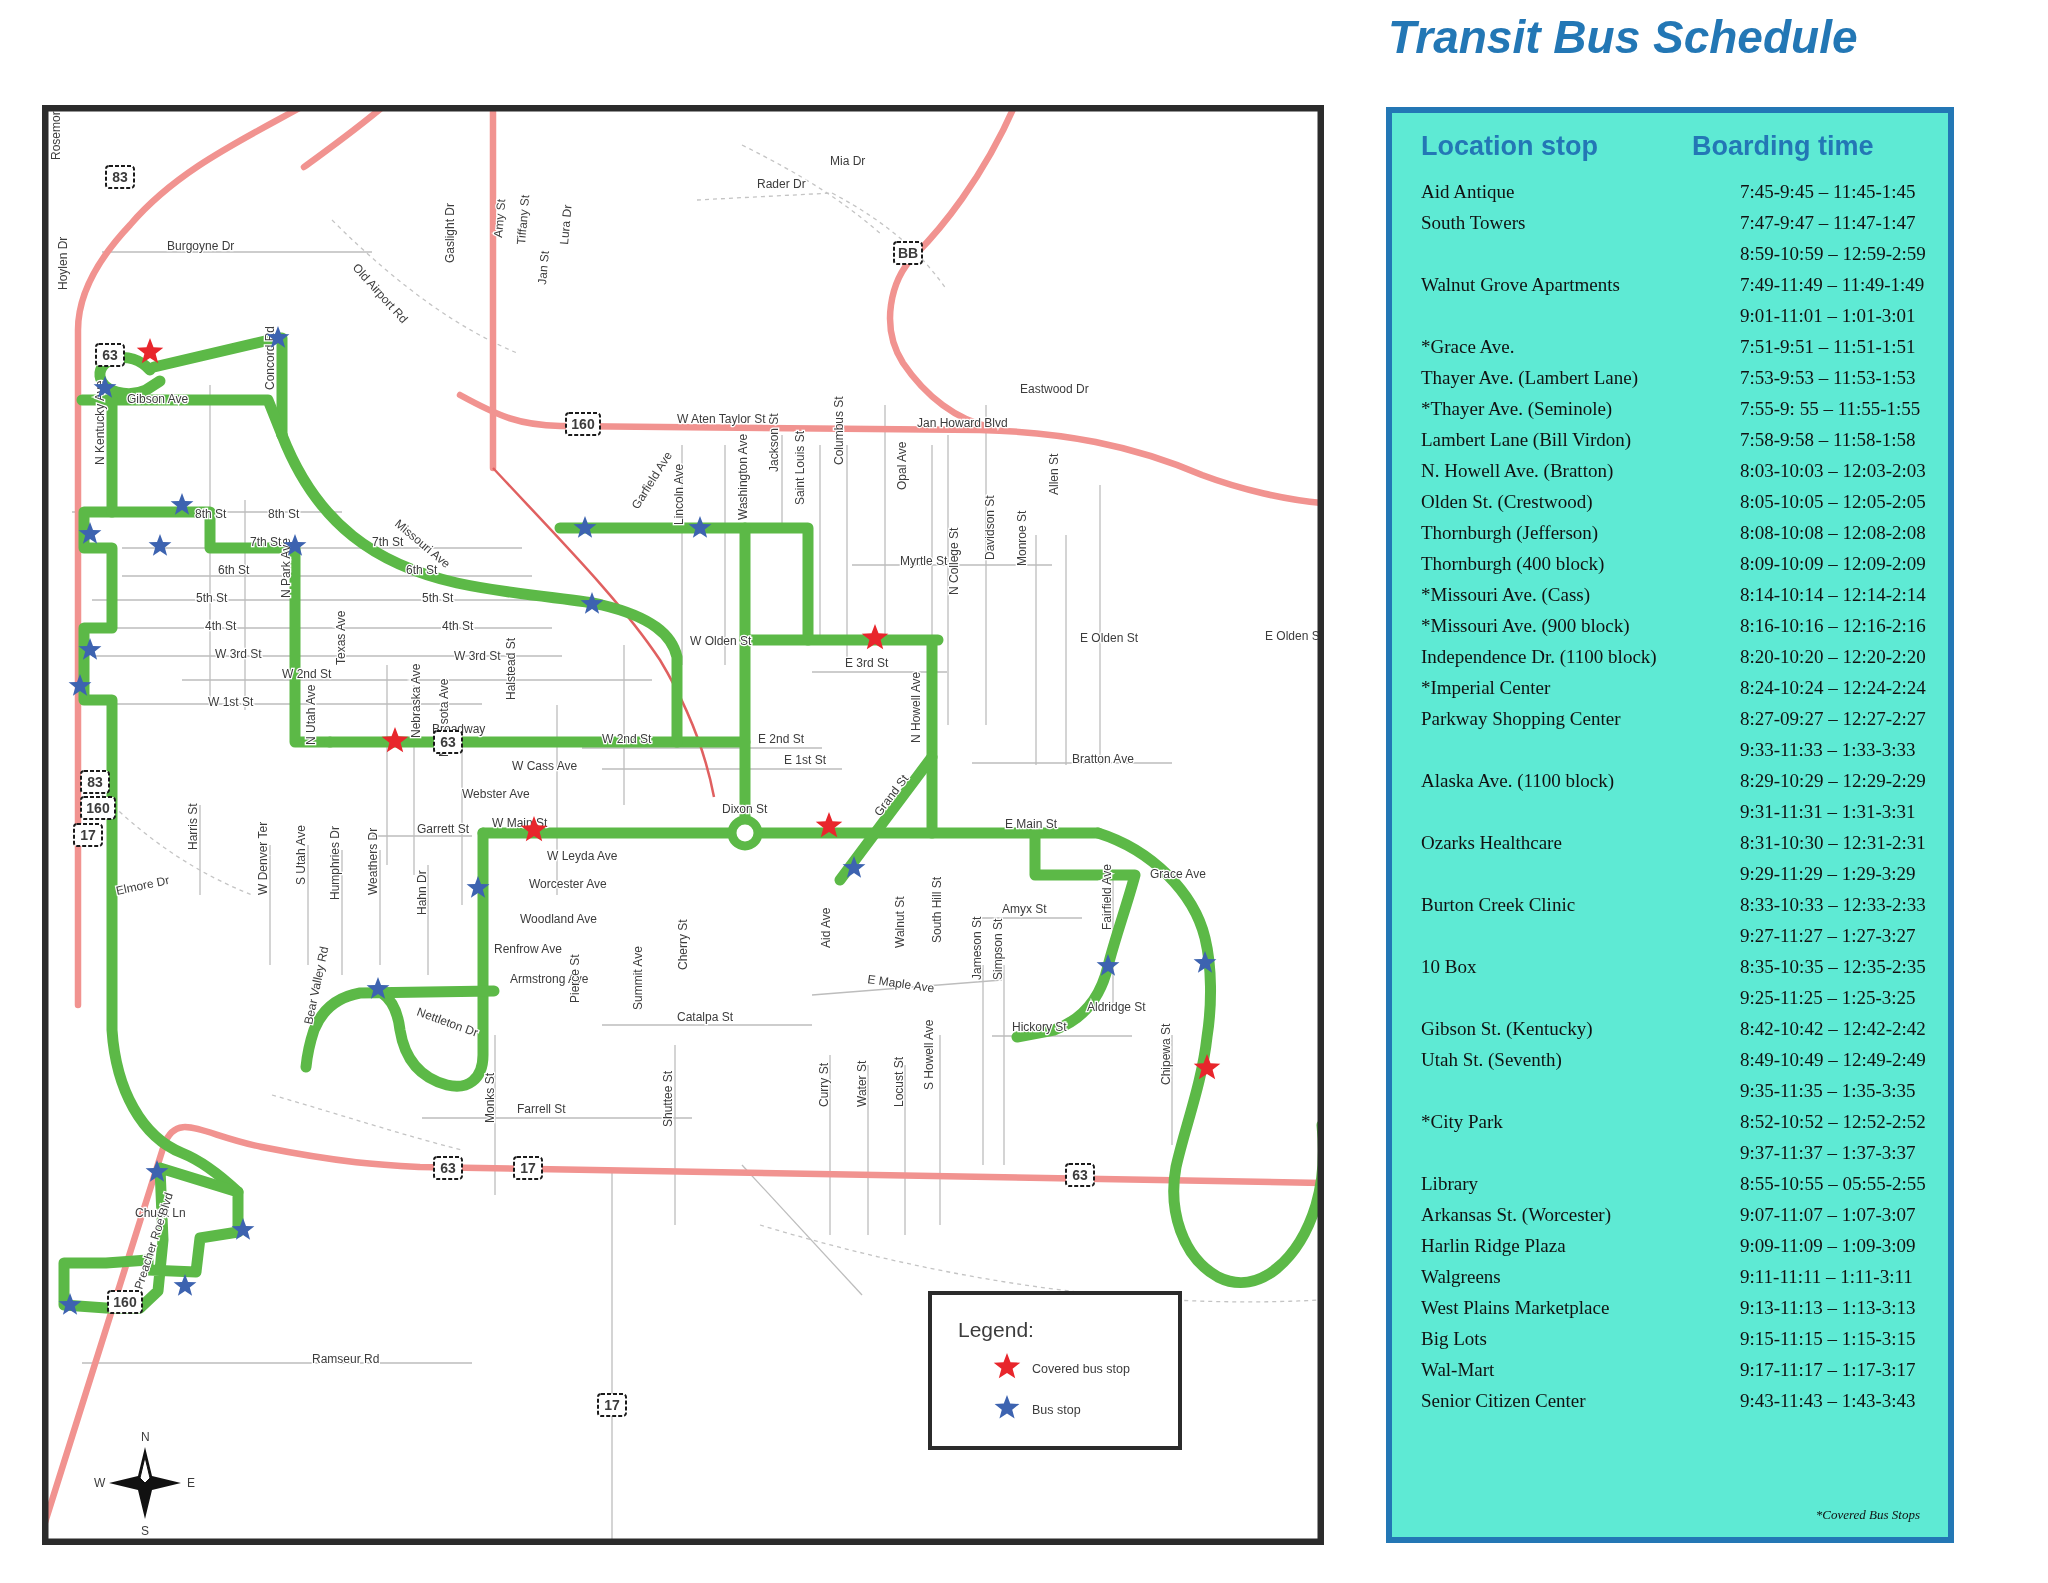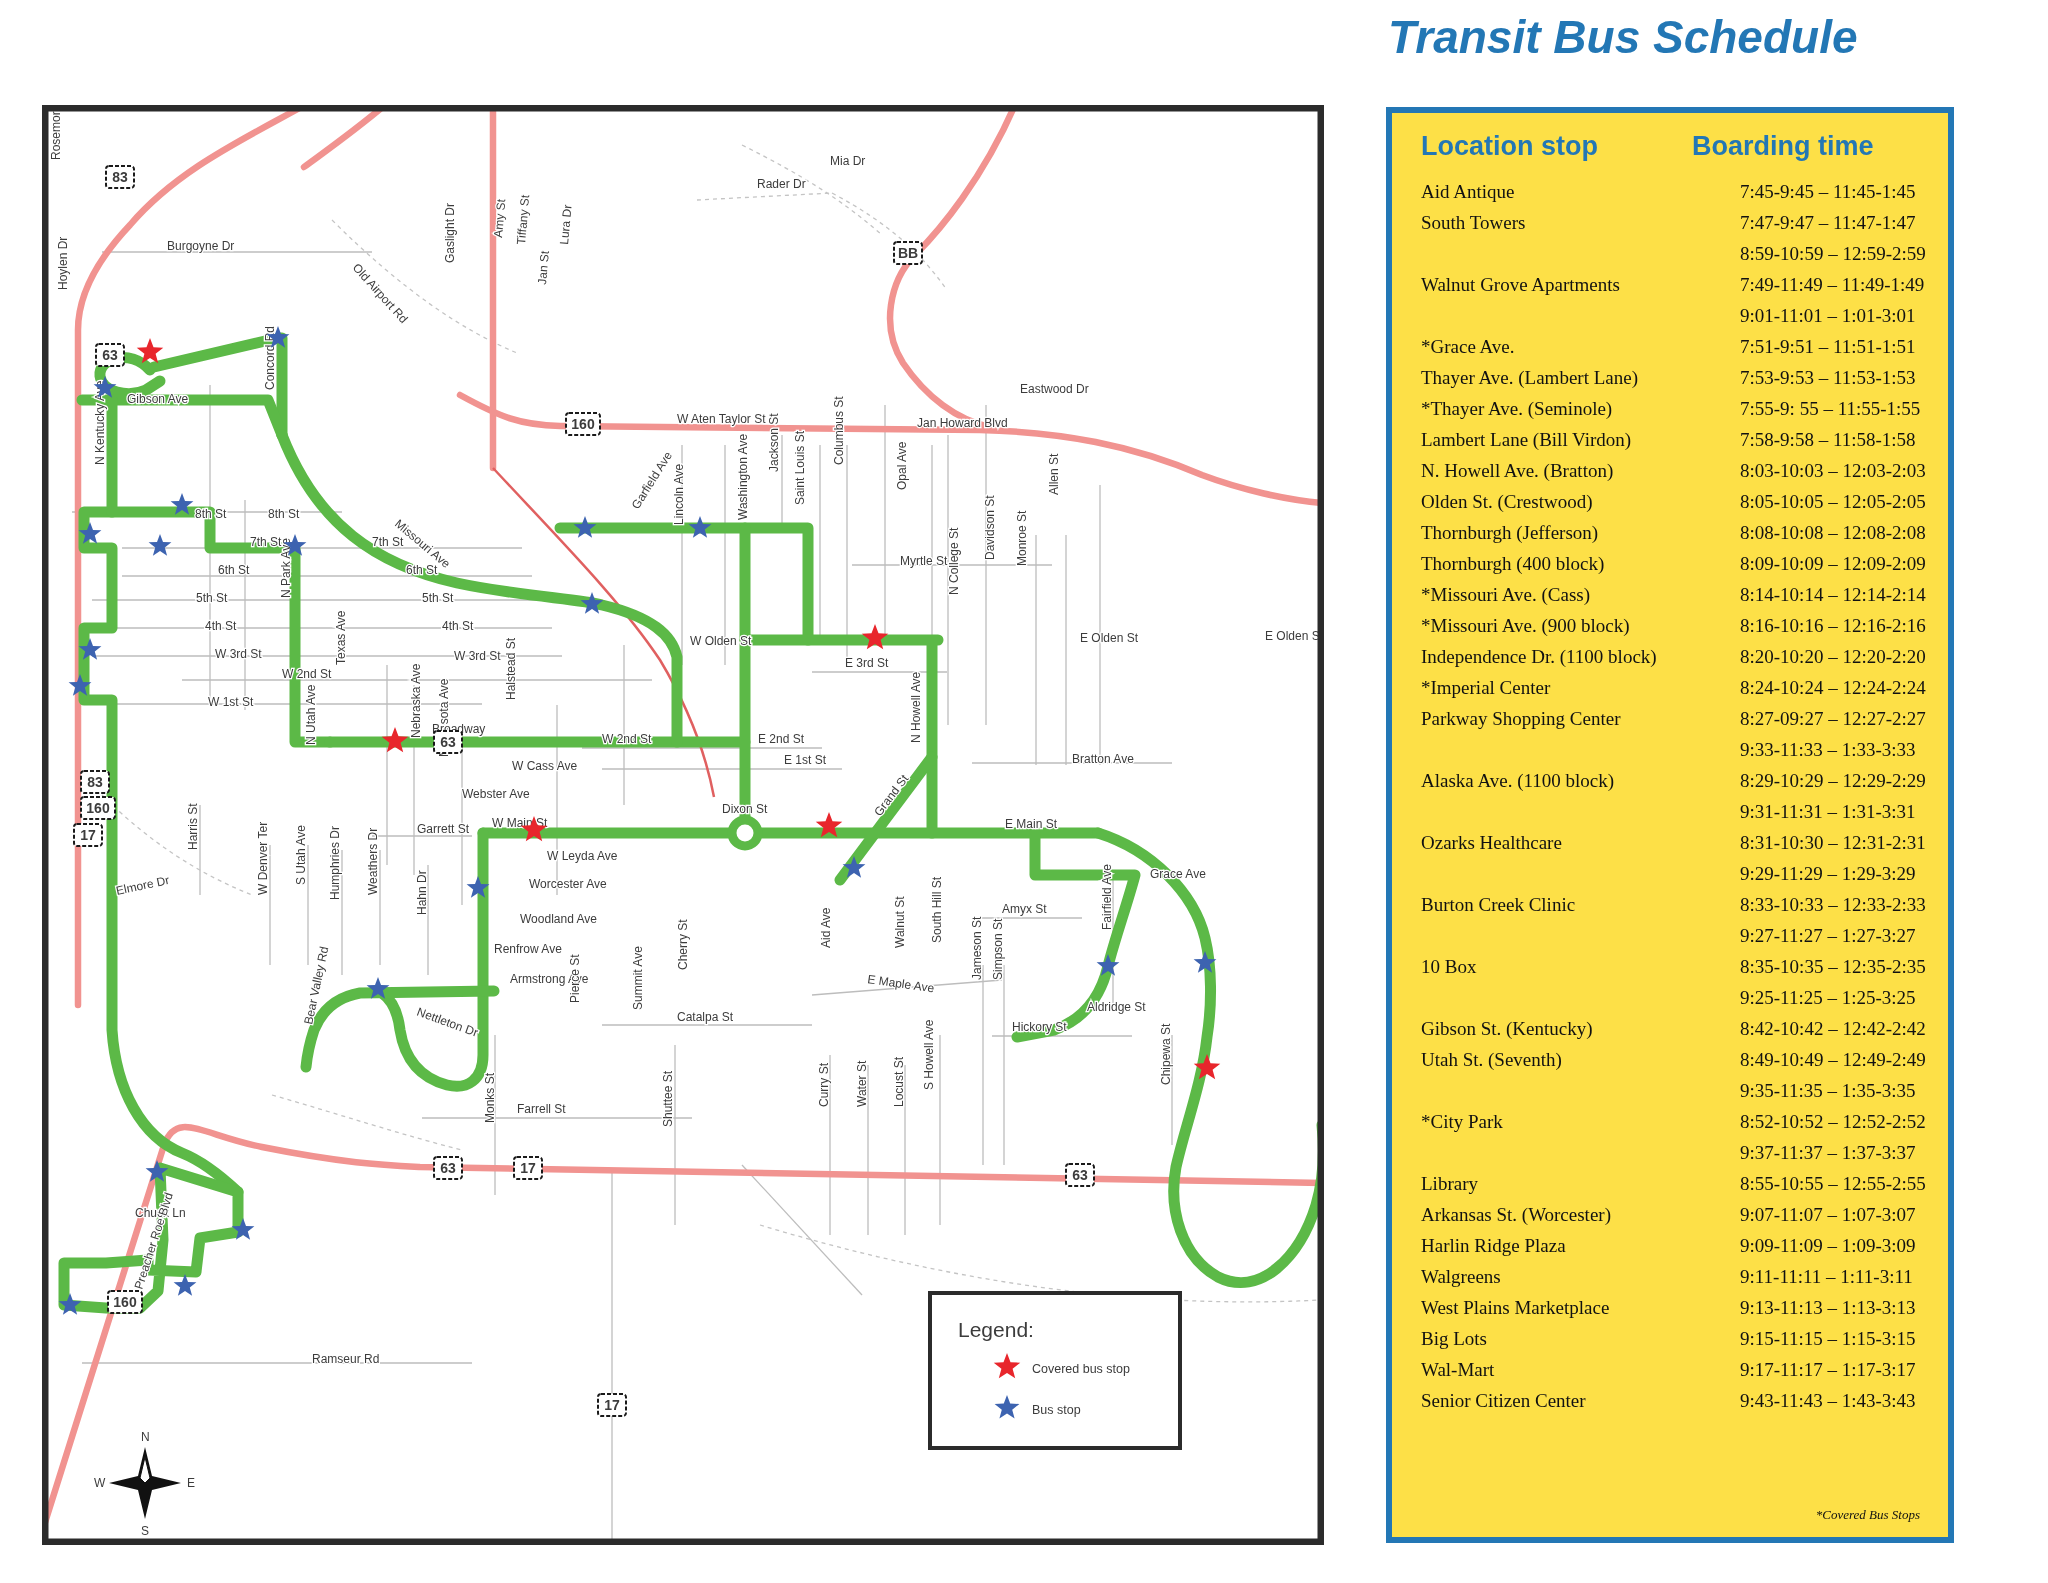--- a/index.html
+++ b/index.html
@@ -1,20 +1,20 @@
 <!DOCTYPE html>
 <html><head>
 <meta charset="utf-8">
 <style>
   html,body{margin:0;padding:0;background:#ffffff;}
   body{width:2048px;height:1583px;position:relative;font-family:"Liberation Sans",sans-serif;overflow:hidden;}
   #page-title{position:absolute;left:1388px;top:10px;width:648px;font-size:46px;font-weight:bold;color:#2377b5;letter-spacing:0px;font-style:italic;}
   #map-frame{position:absolute;left:42px;top:105px;width:1282px;height:1440px;}
   #map-svg text{font-family:"Liberation Sans",sans-serif;fill:#3c3c3c;paint-order:stroke;stroke:#ffffff;stroke-width:2.5px;}
-  #schedule-box{position:absolute;left:1386px;top:107px;width:568px;height:1436px;border:6px solid #2377b5;box-sizing:border-box;background:#fde047;}
+  #schedule-box{position:absolute;left:1386px;top:107px;width:568px;height:1436px;border:6px solid #2377b5;box-sizing:border-box;background:#5eead4;}
   #schedule-head{position:relative;margin-top:18px;height:40px;}
   .hdr{position:absolute;font-size:27px;font-weight:bold;color:#2377b5;}
   #hdr-loc{left:29px;}
   #hdr-time{left:300px;}
   #schedule-rows{margin-top:8px;}
   .srow{position:relative;height:31px;font-family:"Liberation Serif",serif;font-size:19px;color:#111;}
   .srow .loc{position:absolute;left:29px;top:2px;white-space:nowrap;}
   .srow .time{position:absolute;left:300px;top:2px;white-space:nowrap;margin-left:48px;}
   #footnote{position:absolute;right:28px;bottom:14px;font-family:Liberation Serif, serif;font-style:italic;font-size:13px;color:#111;}
 </style>
@@ -472,21 +472,21 @@
       <div class="srow">
         <span class="loc">*City Park</span>
         <span class="time">8:52-10:52 – 12:52-2:52</span>
       </div>
       <div class="srow">
         <span class="loc"></span>
         <span class="time">9:37-11:37 – 1:37-3:37</span>
       </div>
       <div class="srow">
         <span class="loc">Library</span>
-        <span class="time">8:55-10:55 – 12:55-2:55</span>
+        <span class="time">8:55-10:55 – 05:55-2:55</span>
       </div>
       <div class="srow">
         <span class="loc">Arkansas St. (Worcester)</span>
         <span class="time">9:07-11:07 – 1:07-3:07</span>
       </div>
       <div class="srow">
         <span class="loc">Harlin Ridge Plaza</span>
         <span class="time">9:09-11:09 – 1:09-3:09</span>
       </div>
       <div class="srow">

